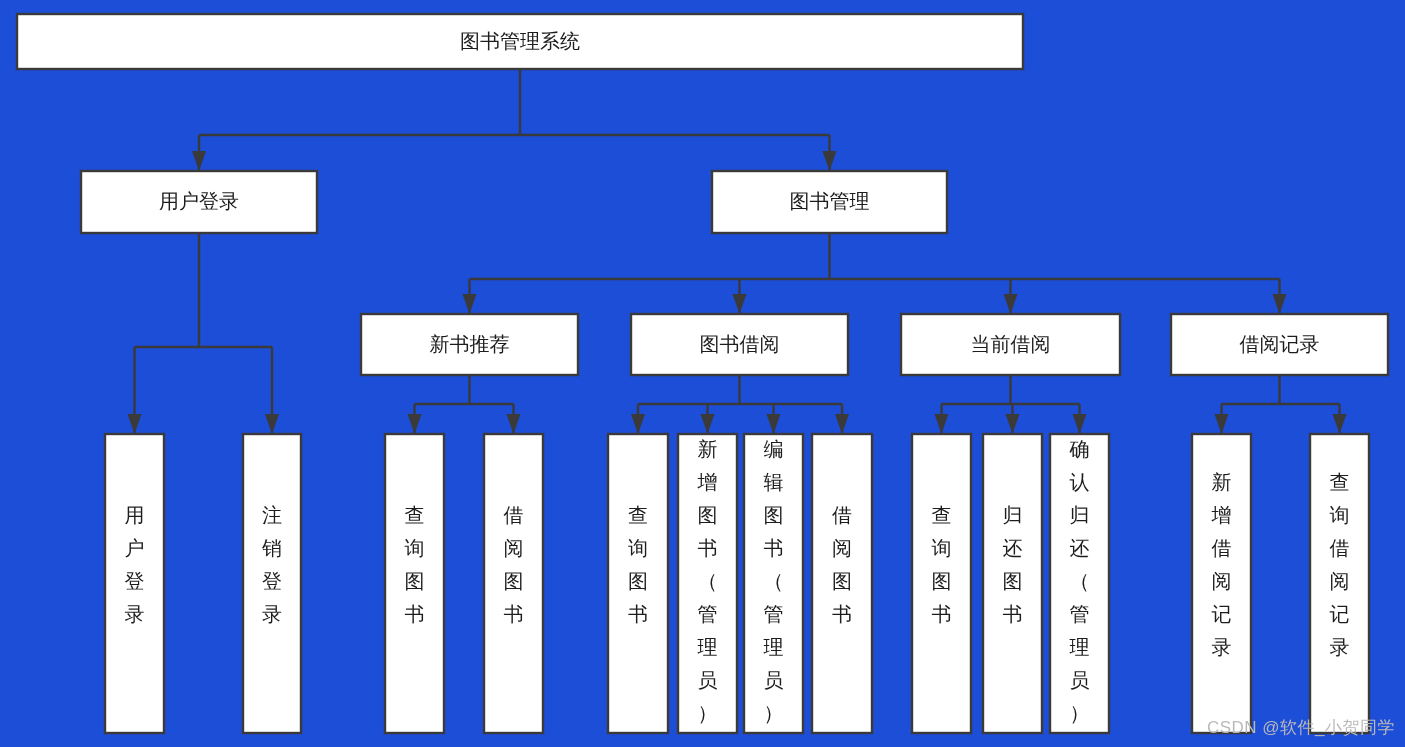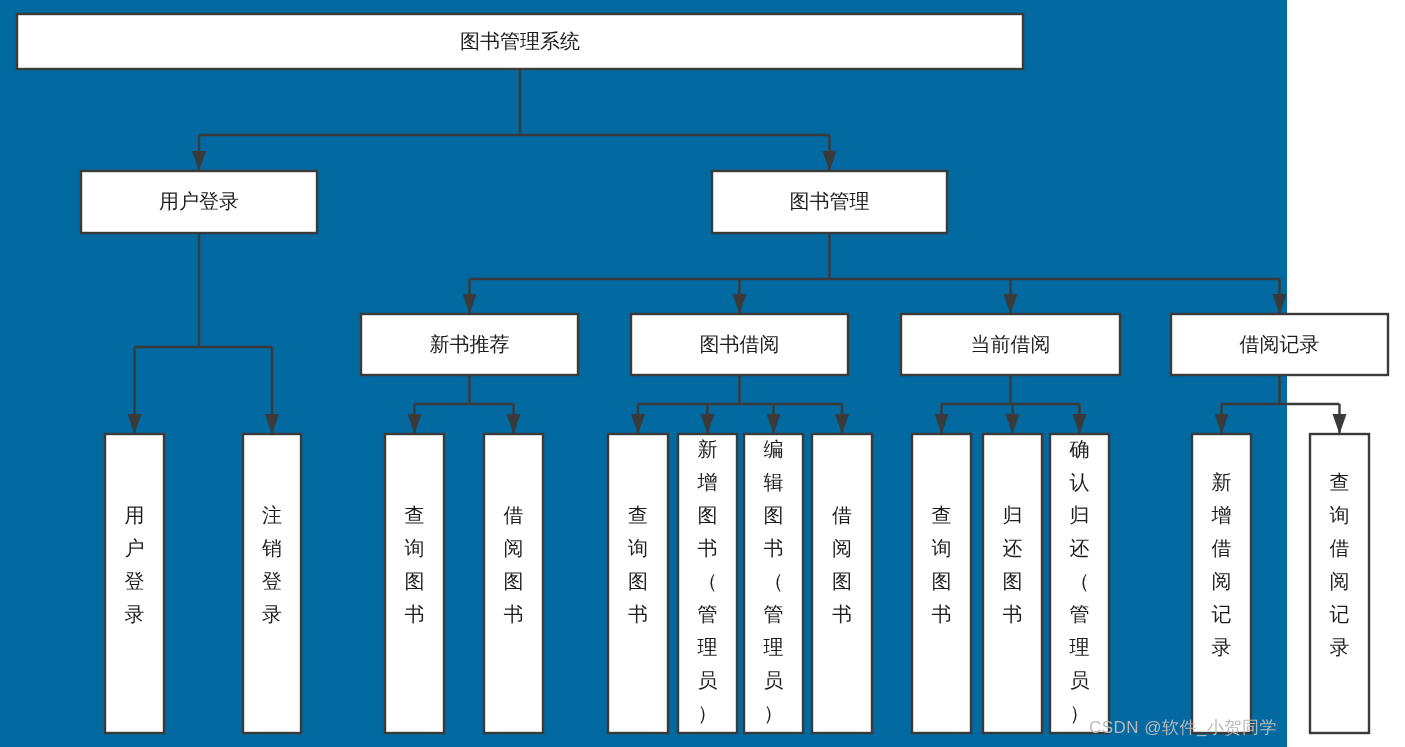--- a/index.html
+++ b/index.html
@@ -9,23 +9,23 @@
   }
   body {
     width: 1405px;
     height: 747px;
     font-family: "Liberation Sans", "DejaVu Sans", sans-serif;
     overflow: hidden;
     position: relative;
   }
   #diagram-root {
     position: relative;
-    width: 1287px;
+    width: 1405px;
     height: 747px;
-    background: #0369a1;
+    background: #1d4ed8;
   }
   svg.diagram-canvas {
     position: absolute;
     left: 0;
     top: 0;
     width: 1405px;
     height: 747px;
   }
   .node-box {
     fill: #ffffff;

